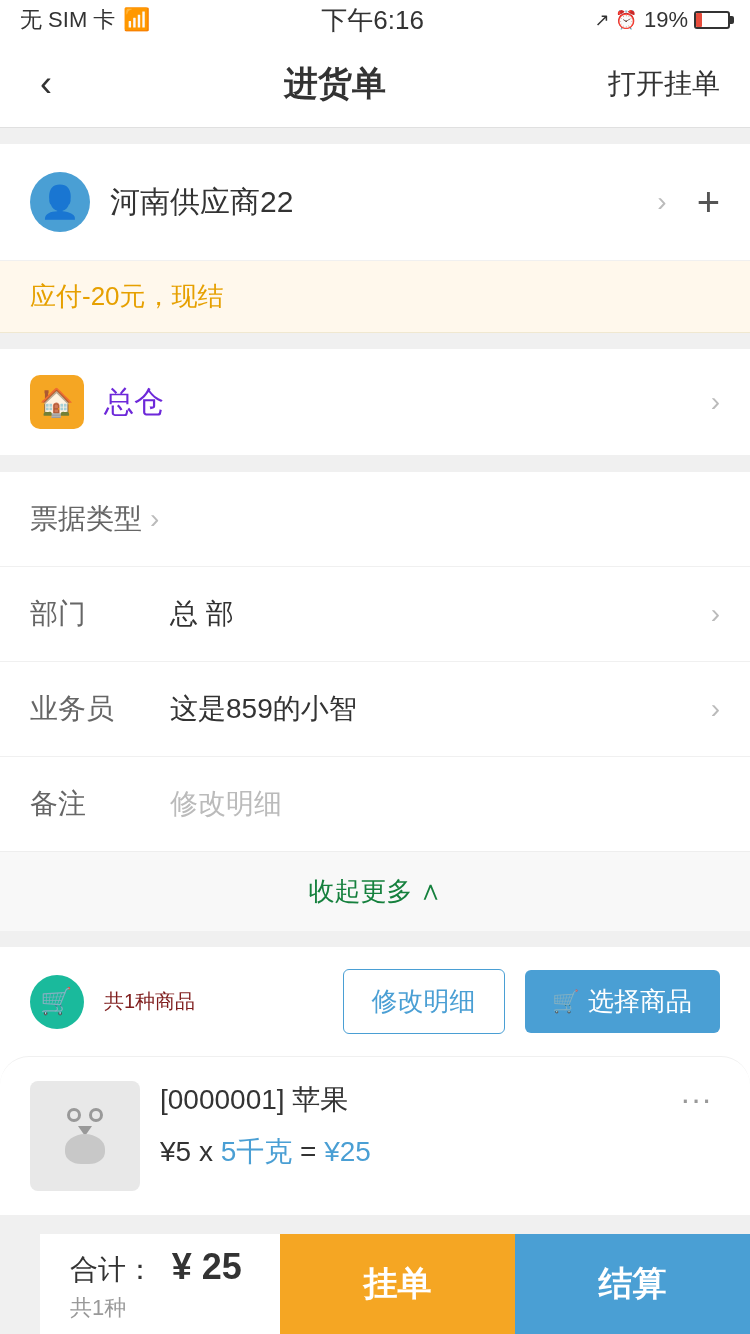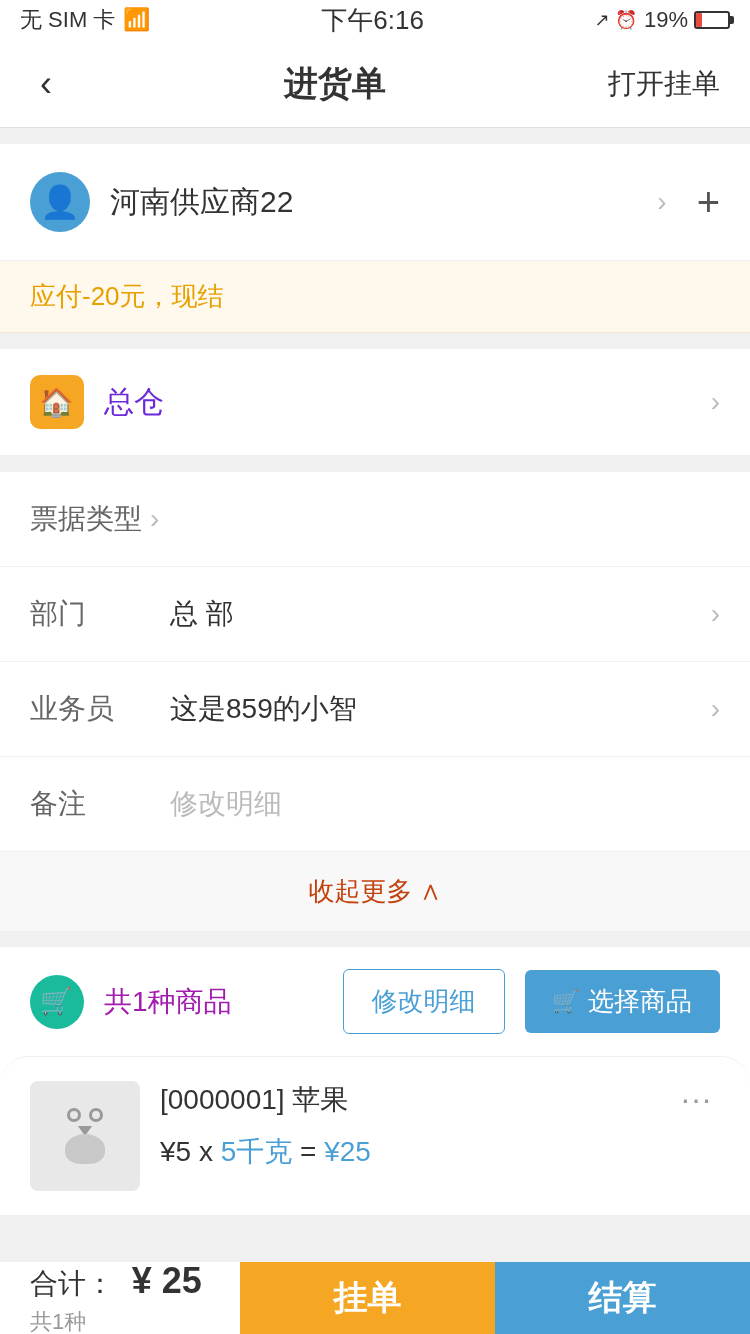--- a/index.html
+++ b/index.html
@@ -169,43 +169,43 @@
     }
 
     
     .collapse-bar {
       background: #f8f8f8;
       display: flex;
       align-items: center;
       justify-content: center;
       padding: 22px 30px;
       font-size: 26px;
-      color: #c2410c;
+      color: #15803d;
       cursor: pointer;
       border-top: 1px solid #eee;
     }
 
     
     .products-header {
       background: #fff;
       display: flex;
       align-items: center;
       padding: 22px 30px;
       gap: 20px;
     }
     .products-icon {
       width: 54px; height: 54px; border-radius: 50%;
       background: #1aba9c;
       display: flex; align-items: center; justify-content: center;
       flex-shrink: 0;
     }
     .products-count {
       flex: 1;
-      font-size: 28px;
-      color: #a21caf;
+      font-size: 20px;
+      color: #7f1d1d;
     }
     .btn-outline {
       border: 1.5px solid #4a9fd4;
       color: #4a9fd4;
       background: #fff;
       padding: 14px 28px;
       border-radius: 6px;
       font-size: 26px;
       cursor: pointer;
       margin-left: 38px;
@@ -272,25 +272,26 @@
       margin-left: 10px;
     }
     .summary-count {
       font-size: 22px;
       color: #999;
       margin-top: 4px;
     }
 
     .bottom-actions {
       display: flex;
-      height: 72px;
+      height: 100px;
       position: fixed;
       bottom: 0;
       left: 0;
       width: 750px;
+      padding-left: 40px;
     }
     .bottom-left {
       background: #fff;
       display: flex;
       flex-direction: column;
       justify-content: center;
       padding: 0 30px;
       min-width: 240px;
     }
     .btn-hang {

